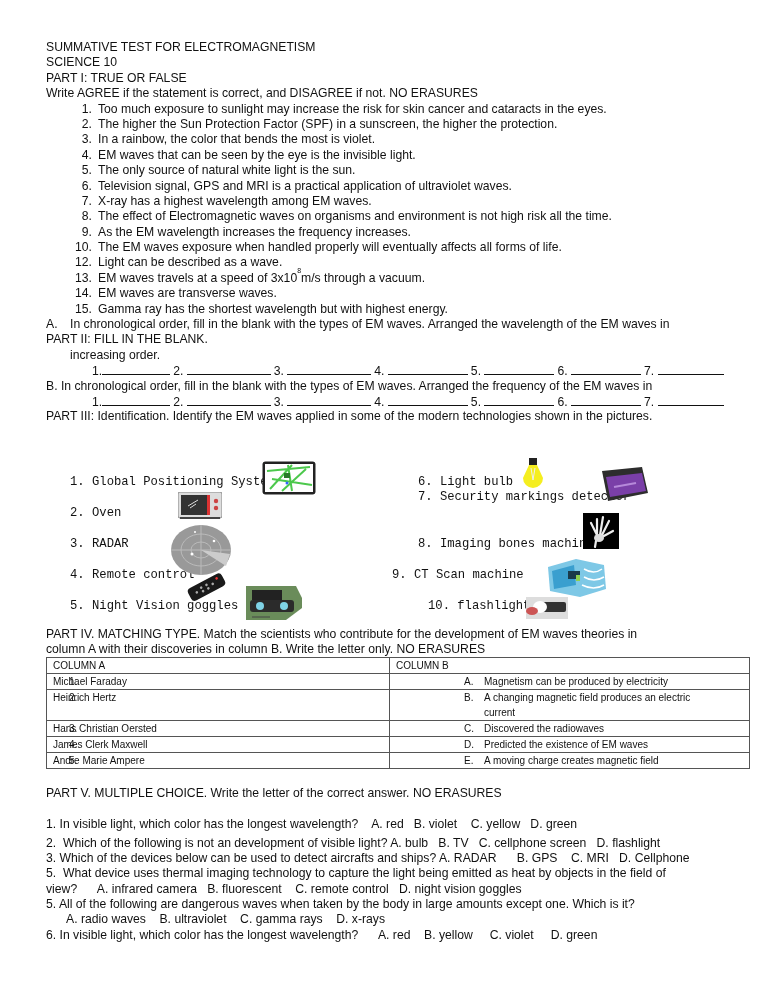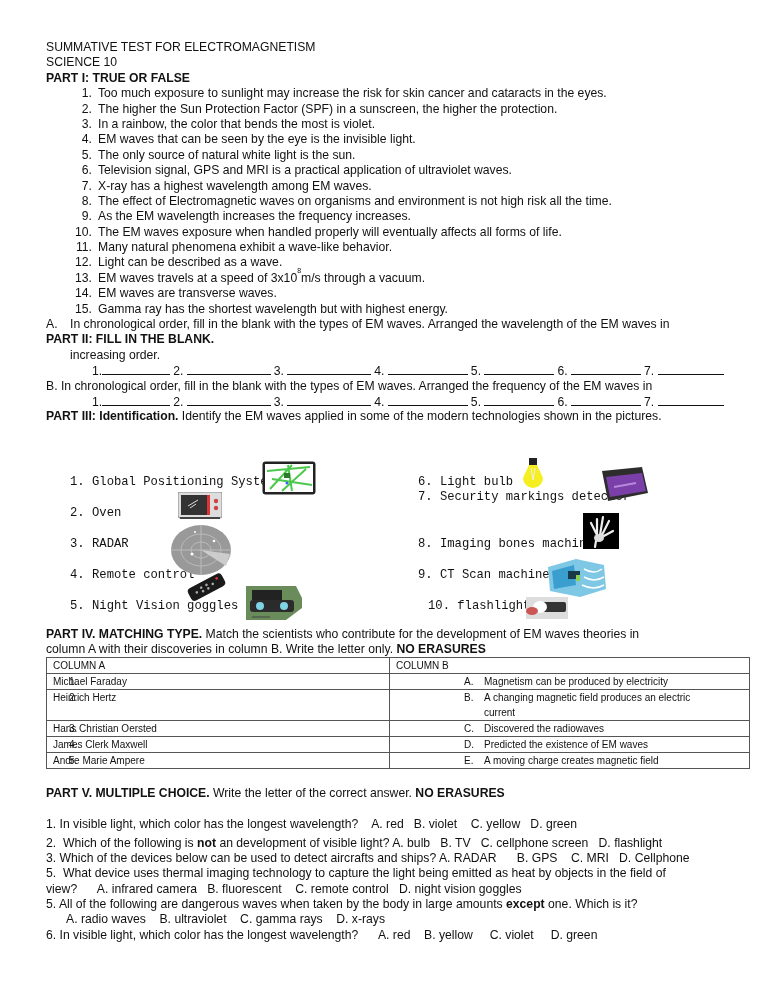--- a/index.html
+++ b/index.html
@@ -1,20 +1,20 @@
 <!DOCTYPE html>
 <html><head>
 <meta charset="utf-8">
 <style>
   html, body { margin:0; padding:0; background:#ffffff; }
   body { width:768px; height:994px; position:relative; overflow:hidden;
          font-family:"Liberation Sans", sans-serif; font-size:12.2px; color:#111; }
   .page { position:absolute; left:46px; top:40px; width:690px; }
   .line { height:15.4px; line-height:15.4px; white-space:nowrap; }
-  b { font-weight:bold; }
+  b { font-weight:normal; }
   .ol-item { padding-left:24px; position:relative; }
   .ol-item .num { display:inline-block; width:22px; text-align:right; margin-right:6px; }
   .blanks { padding-left:46px; display:flex; gap:0; }
   .blank { display:inline-block; }
   .blank .u { display:inline-block; border-bottom:1px solid #111; height:11px; vertical-align:baseline; }
   .p3row { position:absolute; height:16px; line-height:16px; white-space:nowrap;font-family:Liberation Mono, monospace; }
   .pic { position:absolute; }
   table.match { position:absolute; left:46px; top:657px; width:704px; border-collapse:collapse; font-size:10px; }
   table.match td { border:1px solid #555; padding:0 6px; vertical-align:top; line-height:15px; }
   table.match td.a { width:330px; }
@@ -25,33 +25,33 @@
   .mc { position:absolute; left:46px; white-space:nowrap; line-height:15.4px; }
   sup { font-size:7px; vertical-align:top; line-height:0; }
 </style>
 </head>
 <body>
 
 <div class="page">
   <div class="line">SUMMATIVE TEST FOR ELECTROMAGNETISM</div>
   <div class="line">SCIENCE 10</div>
   <div class="line"><b>PART I: TRUE OR FALSE</b></div>
+  <div class="line"><span>Write AGREE if the statement is correct, and DISAGREE if not.</span> <b>NO ERASURES</b></div>
 
   <div>
     <div class="line ol-item"><span class="num">1.</span><span>Too much exposure to sunlight may increase the risk for skin cancer and cataracts in the eyes.</span></div>
     <div class="line ol-item"><span class="num">2.</span><span>The higher the Sun Protection Factor (SPF) in a sunscreen, the higher the protection.</span></div>
     <div class="line ol-item"><span class="num">3.</span><span>In a rainbow, the color that bends the most is violet.</span></div>
     <div class="line ol-item"><span class="num">4.</span><span>EM waves that can be seen by the eye is the invisible light.</span></div>
     <div class="line ol-item"><span class="num">5.</span><span>The only source of natural white light is the sun.</span></div>
     <div class="line ol-item"><span class="num">6.</span><span>Television signal, GPS and MRI is a practical application of ultraviolet waves.</span></div>
     <div class="line ol-item"><span class="num">7.</span><span>X-ray has a highest wavelength among EM waves.</span></div>
     <div class="line ol-item"><span class="num">8.</span><span>The effect of Electromagnetic waves on organisms and environment is not high risk all the time.</span></div>
     <div class="line ol-item"><span class="num">9.</span><span>As the EM wavelength increases the frequency increases.</span></div>
     <div class="line ol-item"><span class="num">10.</span><span>The EM waves exposure when handled properly will eventually affects all forms of life.</span></div>
-    <div class="line ol-item"><span class="num">11.</span><span>Many natural phenomena exhibit a wave-like behavior.</span></div>
     <div class="line ol-item"><span class="num">12.</span><span>Light can be described as a wave.</span></div>
     <div class="line ol-item"><span class="num">13.</span><span>EM waves travels at a speed of 3x10</span><sup>8</sup><span>m/s through a vacuum.</span></div>
     <div class="line ol-item"><span class="num">14.</span><span>EM waves are transverse waves.</span></div>
     <div class="line ol-item"><span class="num">15.</span><span>Gamma ray has the shortest wavelength but with highest energy.</span></div>
   </div>
 
   <div class="line"><span style="display:inline-block;width:24px">A.</span><span>In chronological order, fill in the blank with the types of EM waves. Arranged the wavelength of the EM waves in</span></div>
   <div class="line"><b>PART II: FILL IN THE BLANK.</b></div>
   <div class="line" style="padding-left:24px">increasing order.</div>
   <div class="line blanks">
@@ -78,21 +78,21 @@
 
 <div class="p3row" style="left:70px;top:474px"><span style="display:inline-block;width:22px">1.</span><span>Global Positioning System</span></div>
 <div class="p3row" style="left:70px;top:505px"><span style="display:inline-block;width:22px">2.</span><span>Oven</span></div>
 <div class="p3row" style="left:70px;top:536px"><span style="display:inline-block;width:22px">3.</span><span>RADAR</span></div>
 <div class="p3row" style="left:70px;top:567px"><span style="display:inline-block;width:22px">4.</span><span>Remote control</span></div>
 <div class="p3row" style="left:70px;top:598px"><span style="display:inline-block;width:22px">5.</span><span>Night Vision goggles</span></div>
 
 <div class="p3row" style="left:418px;top:474px">6. Light bulb</div>
 <div class="p3row" style="left:418px;top:489px">7. Security markings detector</div>
 <div class="p3row" style="left:418px;top:536px">8. Imaging bones machine</div>
-<div class="p3row" style="left:418px;top:567px">9. CT Scan machine</div>
+<div class="p3row" style="left:392px;top:567px">9. CT Scan machine</div>
 <div class="p3row" style="left:428px;top:598px">10. flashlight</div>
 
 <svg class="pic" style="left:262px;top:461px" width="54" height="34">
   <rect x="0.5" y="0.5" width="53" height="33" rx="3" fill="#222"></rect>
   <rect x="3" y="3" width="48" height="28" fill="#fff"></rect>
   <path d="M5 10 L48 6 M8 28 L30 4 M20 30 L44 8 M10 18 L50 24 M30 30 L26 4" stroke="#4cc84c" stroke-width="2" fill="none"></path>
   <rect x="22" y="12" width="6" height="5" fill="#2a7a2a"></rect>
   <circle cx="25" cy="22" r="1.5" fill="#3366ff"></circle>
 </svg>
 <svg class="pic" style="left:178px;top:492px" width="44" height="28">

